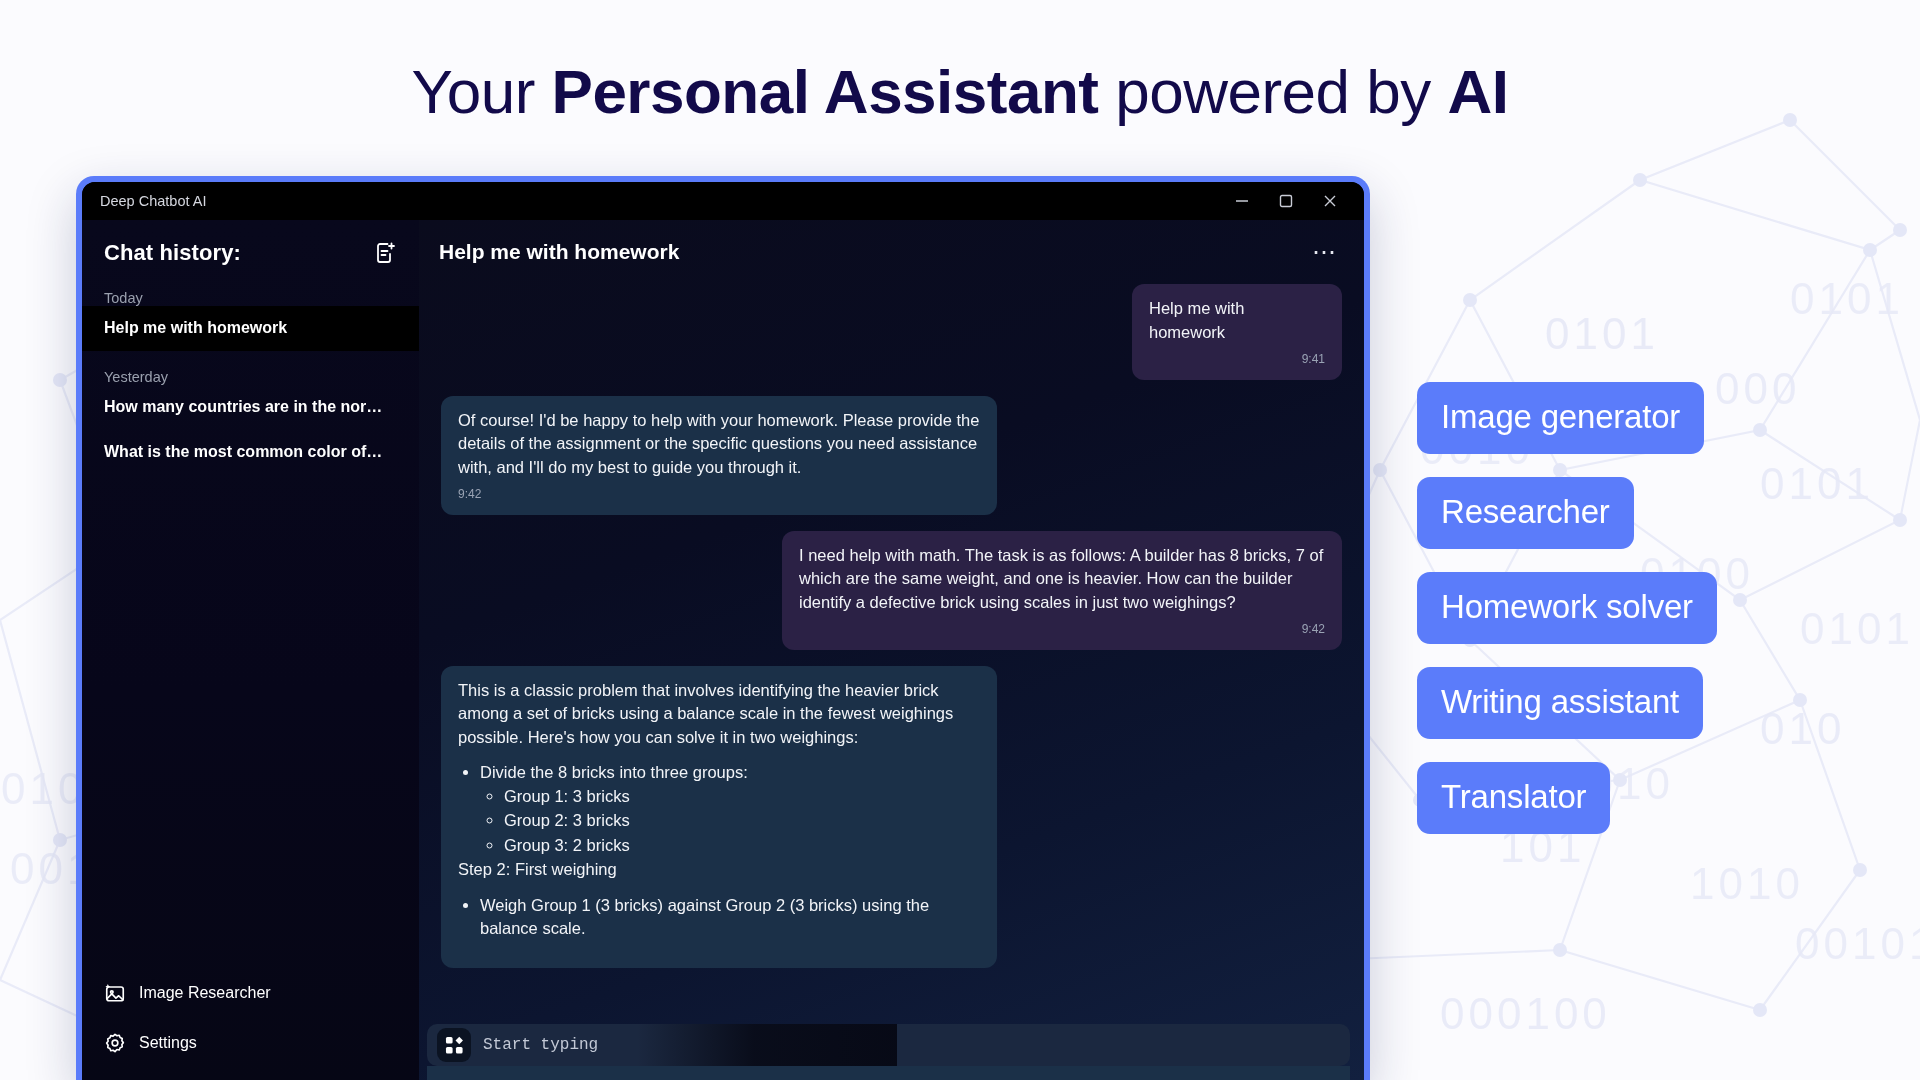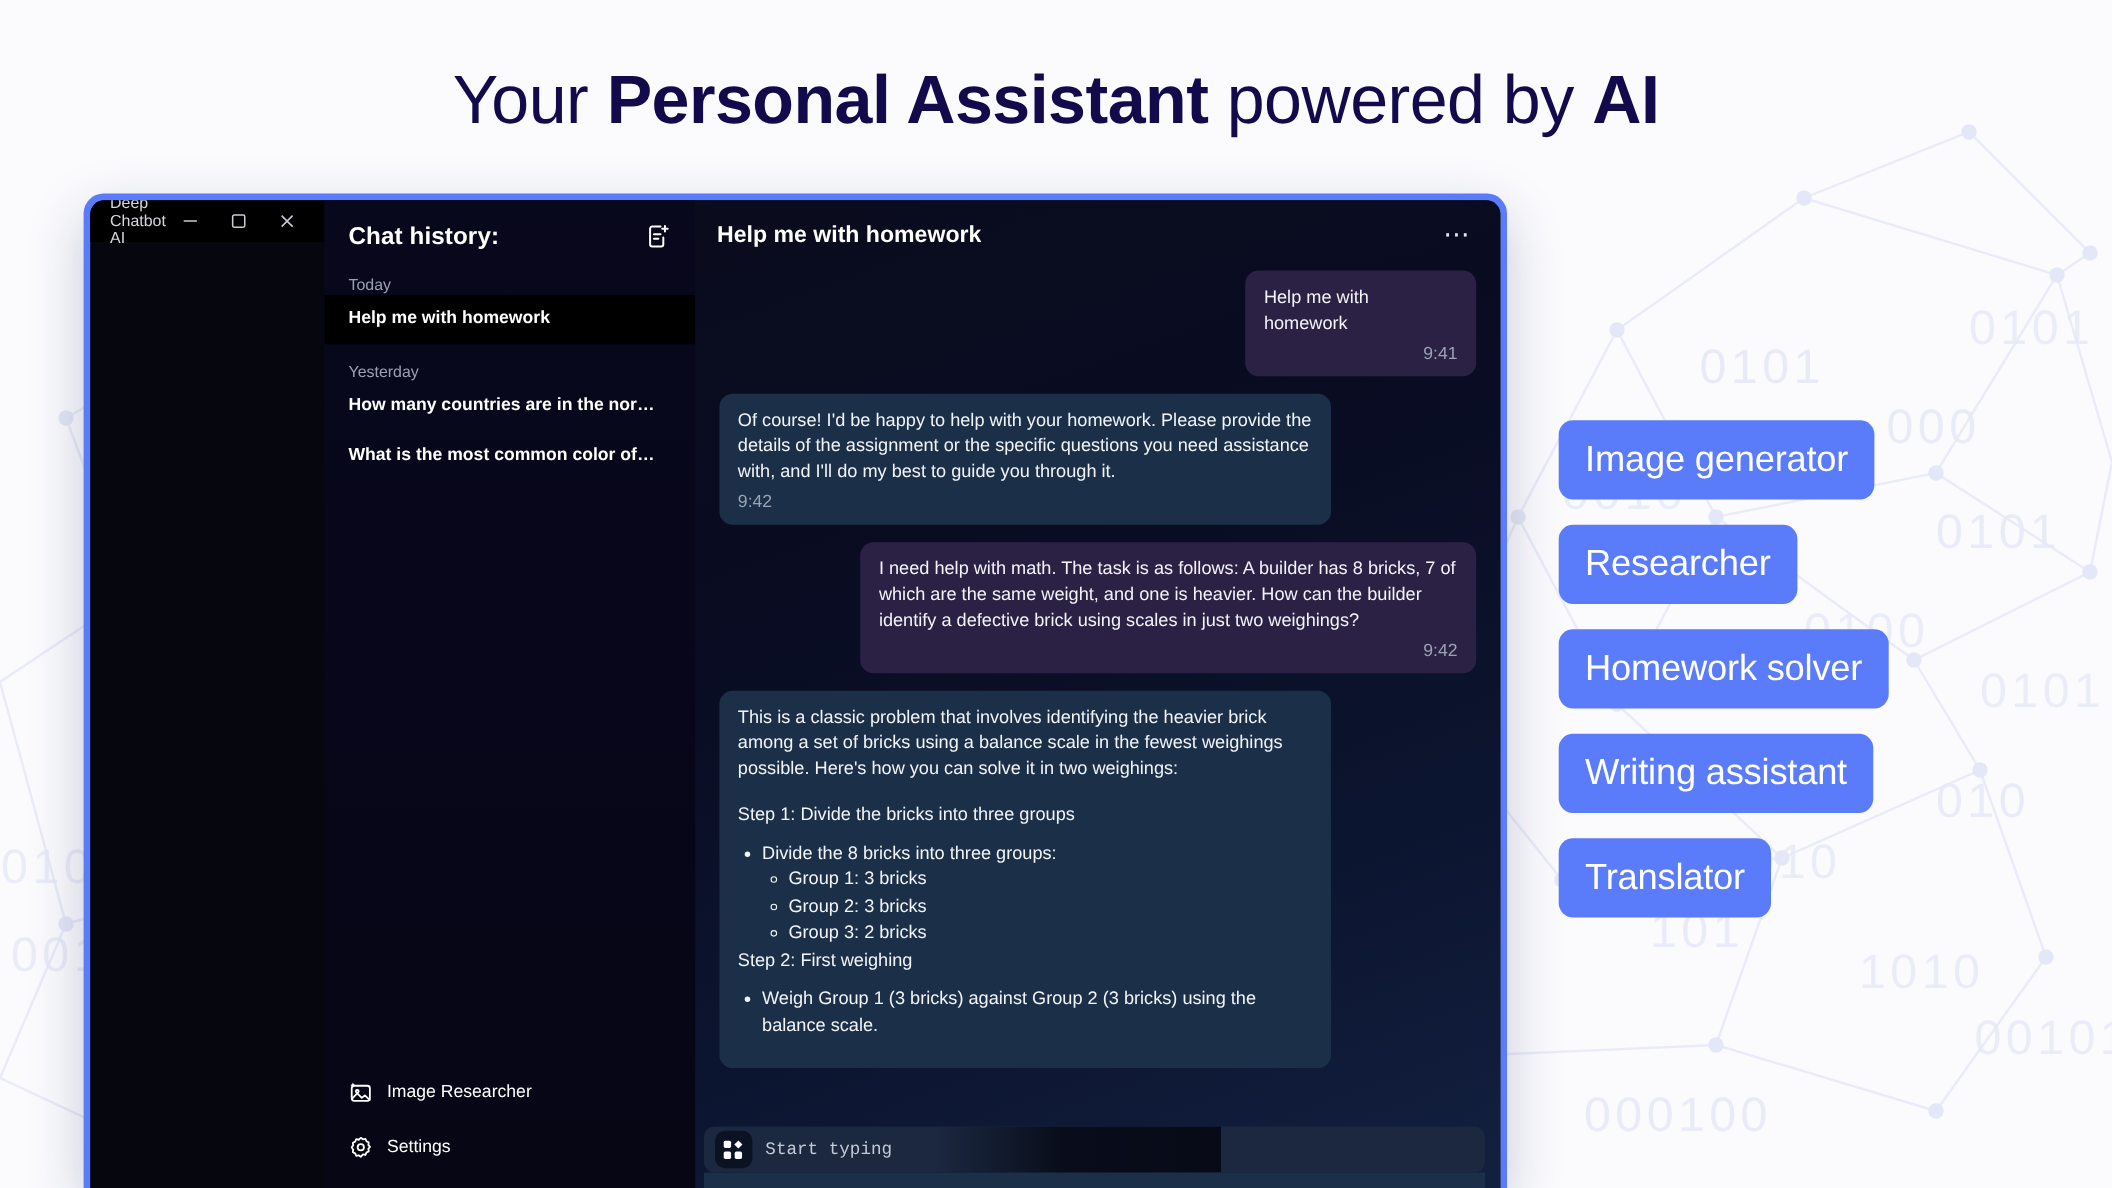--- a/index.html
+++ b/index.html
@@ -60,21 +60,21 @@
     padding: 6px 6px 0 6px;
     box-shadow: 0 18px 50px rgba(25,30,80,0.22);
     z-index: 6;
   }
   #window-inner {
     width: 100%; height: 100%;
     border-radius: 13px 13px 0 0;
     background: #06060f;
     overflow: hidden;
     display: flex;
-    flex-direction: row;
+    flex-direction: column;
   }
 
   
   #titlebar {
     height: 38px;
     flex: 0 0 38px;
     background: #000000;
     display: flex;
     align-items: center;
     padding: 0 12px 0 18px;
@@ -166,21 +166,21 @@
     padding: 13px 17px 8px 17px;
     font-size: 16.5px;
     line-height: 23.5px;
     color: #f2f4f8;
     position: relative;
   }
   .bubble.user { background: #2b2145; }
   .bubble.bot  { background: #1b3048; }
   .bubble .ts {
     display: block;
-    font-size: 16px;
+    font-size: 12px;
     color: #9aa3b4;
     margin-top: 4px;
   }
   .bubble.user .ts { text-align: right; }
   .bubble.bot  .ts { text-align: left; }
   .bubble b { font-weight: 400; }
   .bubble p { margin: 0; }
   .bubble p + p { margin-top: 18px; }
   .bubble ul { margin: 12px 0 0 0; padding-left: 22px; }
   .bubble ul ul { margin: 0 0 0 0; padding-left: 24px; }
@@ -412,21 +412,20 @@
               <div class="bubble user" style="max-width:560px;">
                 <span>I need help with math. The task is as follows: A builder has 8 bricks, 7 of which are the same weight, and one is heavier. How can the builder identify a defective brick using scales in just two weighings?</span>
                 <span class="ts">9:42</span>
               </div>
             </div>
 
             <div class="msg-row bot" style="margin-bottom:0;">
               <div class="bubble bot" style="max-width:556px;padding-bottom:26px;">
                 <p><span>This is a classic problem that involves identifying the heavier brick among a set of bricks using a balance scale in the fewest weighings possible. Here's how you can solve it in </span><b>two weighings</b><span>:</span></p>
 
-                <p><b>Step 1:</b><span> Divide the bricks into three groups</span></p>
 
                 <ul>
                   <li><span>Divide the 8 bricks into </span><b>three groups</b><span>:</span>
                     <ul>
                       <li>Group 1: 3 bricks</li>
                       <li>Group 2: 3 bricks</li>
                       <li>Group 3: 2 bricks</li>
                     </ul>
                   </li>
                 </ul>

